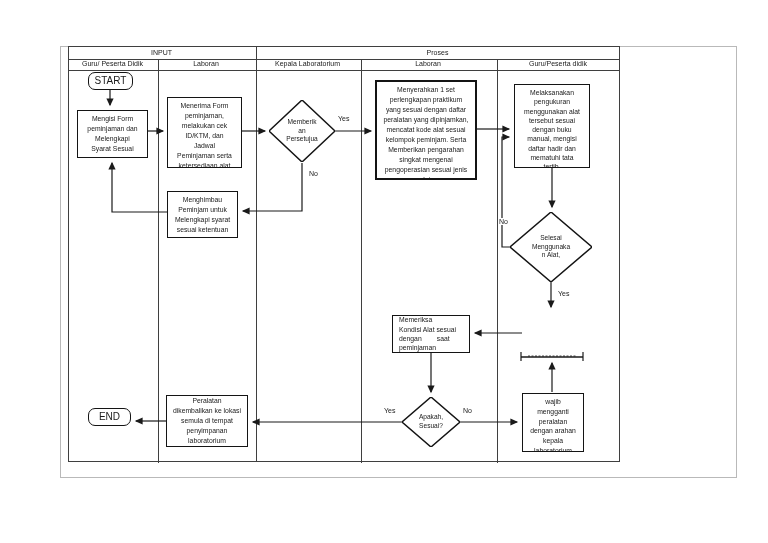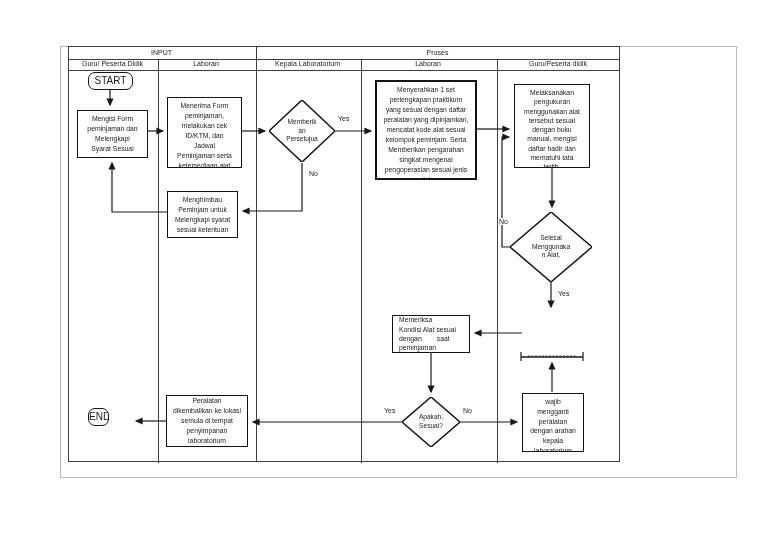--- a/index.html
+++ b/index.html
@@ -178,21 +178,21 @@
 
   <div class="node topalign" style="left:522px;top:393px;width:62px;height:59px;line-height:9.8px;">
     <span class="txt">wajib
 mengganti
 peralatan
 dengan arahan
 kepala
 laboratorium</span>
   </div>
 
-  <div class="node terminator" style="left:88px;top:408px;width:21px;height:18px;">
+  <div class="node terminator" style="left:88px;top:408px;width:43px;height:18px;">
     <span class="txt">END</span>
   </div>
 
   <div class="edge-label" style="left:337px;top:115px;">Yes</div>
   <div class="edge-label" style="left:308px;top:170px;">No</div>
   <div class="edge-label" style="left:498px;top:218px;">No</div>
   <div class="edge-label" style="left:557px;top:290px;">Yes</div>
   <div class="edge-label" style="left:383px;top:407px;">Yes</div>
   <div class="edge-label" style="left:462px;top:407px;">No</div>
 

